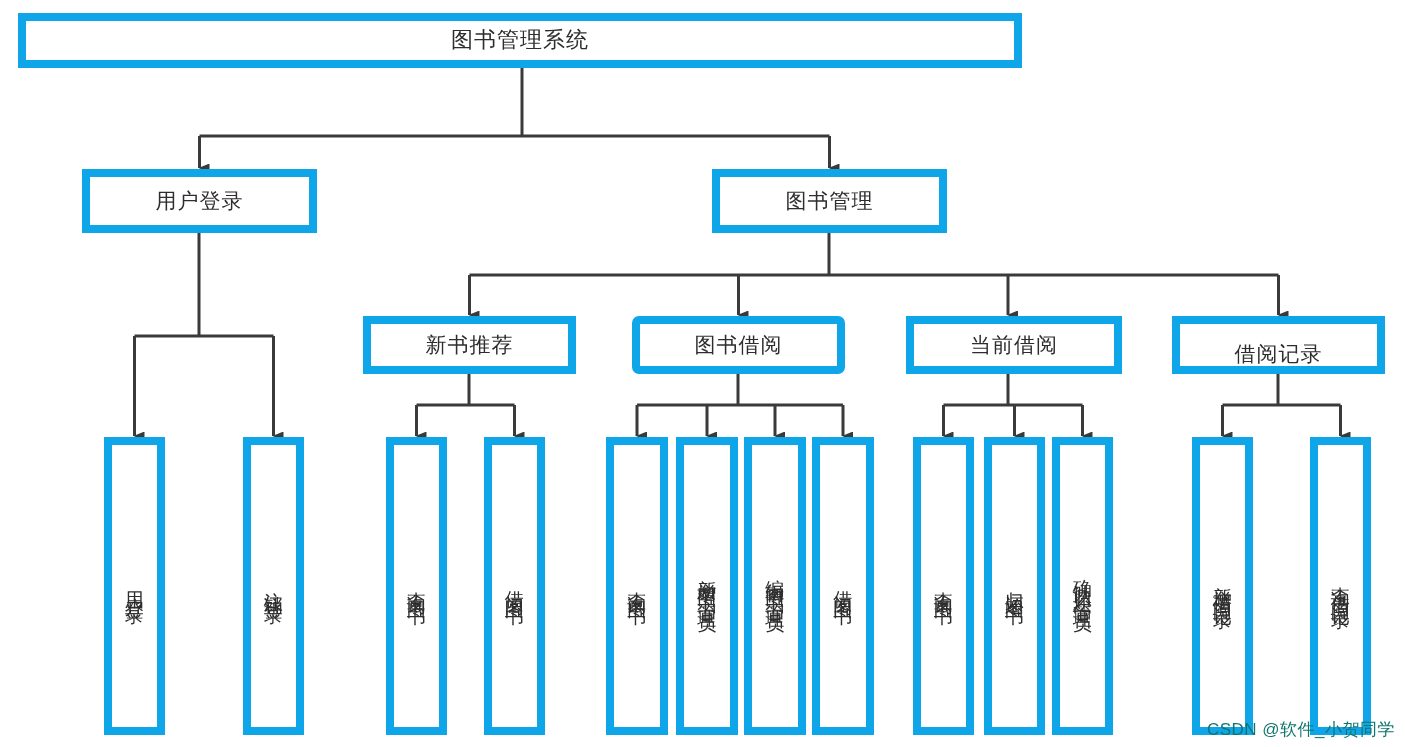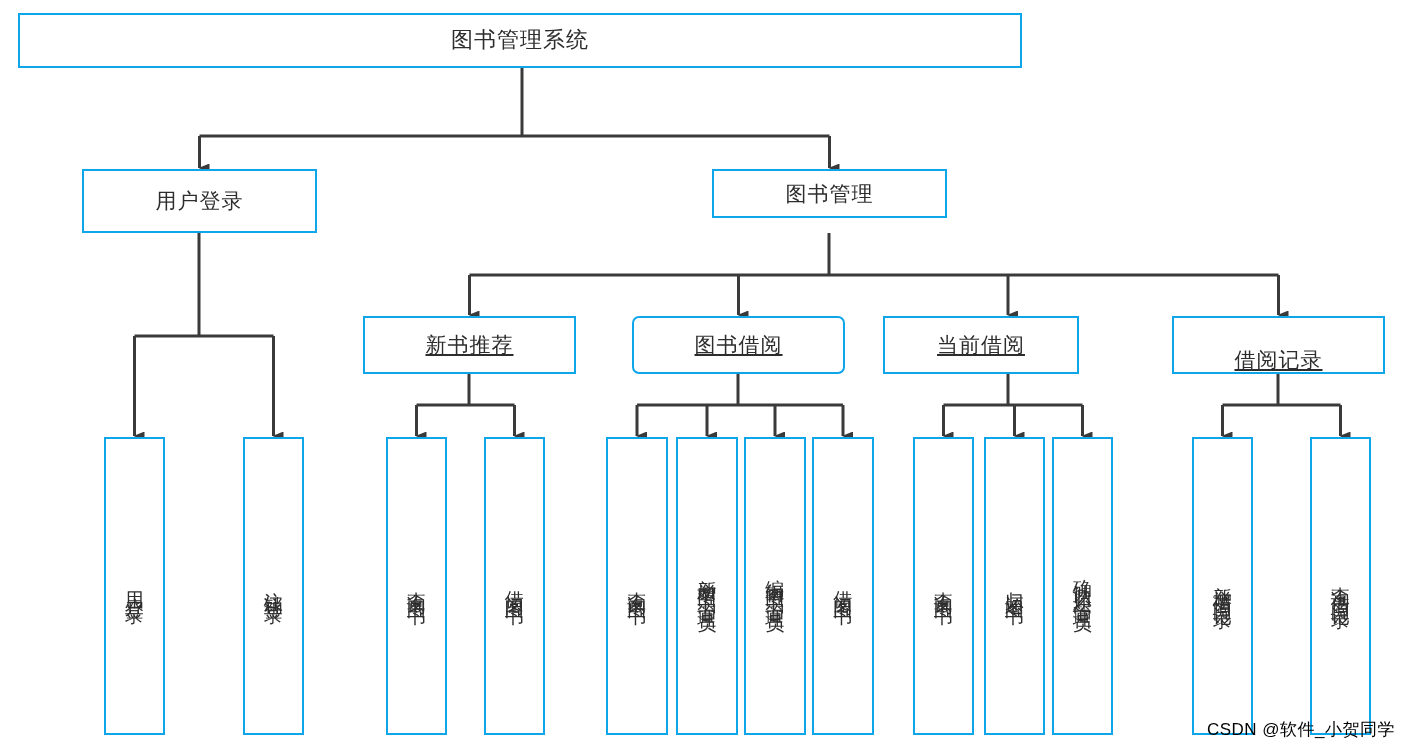--- a/index.html
+++ b/index.html
@@ -1,27 +1,27 @@
 <!DOCTYPE html>
 <html><head>
 <meta charset="utf-8">
 <style>
   html,body{margin:0;padding:0;background:#ffffff;}
   body{width:1405px;height:747px;overflow:hidden;font-family:"Liberation Sans","DejaVu Sans",sans-serif;}
   #diagram-root{position:relative;width:1405px;height:747px;background:#fff;}
   svg.connectors{position:absolute;left:0;top:0;width:1405px;height:747px;}
-  .node{position:absolute;box-sizing:border-box;background:#ffffff;border:2px solid #0ea5e9;
+  .node{position:absolute;box-sizing:border-box;background:#ffffff;border:8px solid #0ea5e9;
         display:flex;align-items:center;justify-content:center;}
   .node-label{color:#2d2d2d;font-size:21px;line-height:1.12;letter-spacing:1px;white-space:pre;text-align:center;}
   .node.vertical .node-label{writing-mode:vertical-rl;text-orientation:upright;letter-spacing:3px;}
   .node.root .node-label{font-size:22px;}
   .node.level1 .node-label{font-size:21px;}
-  .node.level2 .node-label{font-size:21px;text-decoration:underline;}
+  .node.level2 .node-label{font-size:21px;}
   .node.leaf .node-label{font-size:19px;letter-spacing:5px;}
-  .watermark{position:absolute;right:10px;bottom:6px;color:#000000;font-size:17px;
+  .watermark{position:absolute;right:10px;bottom:6px;color:#0f766e;font-size:17px;
              letter-spacing:0.5px;white-space:nowrap;user-select:none;}
 </style>
 </head>
 <body>
 
 <div id="diagram-root">
   <svg class="connectors" viewBox="0 0 1405 747" xmlns="http://www.w3.org/2000/svg">
     <defs>
       <marker id="arrowhead" markerWidth="9" markerHeight="11" refX="4.5" refY="10" orient="auto" markerUnits="userSpaceOnUse">
         <path d="M0,0 L9,0 L4.5,11 Z" fill="#3a3a3a"></path>
@@ -64,30 +64,30 @@
       </g>
   </svg>
 
   <div id="node-layer">
       <div class="node root" style="left: 18px; top: 13px; width: 1004px; height: 55px;">
         <span class="node-label">图书管理系统</span>
       </div>
       <div class="node level1" style="left: 82px; top: 169px; width: 235px; height: 64px;">
         <span class="node-label">用户登录</span>
       </div>
-      <div class="node level1" style="left: 712px; top: 169px; width: 235px; height: 49px; align-items: center;">
+      <div class="node level1" style="left: 712px; top: 169px; width: 235px; height: 64px; align-items: center;">
         <span class="node-label">图书管理</span>
       </div>
       <div class="node level2" style="left: 363px; top: 316px; width: 213px; height: 58px;">
         <span class="node-label">新书推荐</span>
       </div>
       <div class="node level2" style="left: 632px; top: 316px; width: 213px; height: 58px; border-radius: 7px;">
         <span class="node-label">图书借阅</span>
       </div>
-      <div class="node level2" style="left: 883px; top: 316px; width: 196px; height: 58px;">
+      <div class="node level2" style="left: 906px; top: 316px; width: 216px; height: 58px;">
         <span class="node-label">当前借阅</span>
       </div>
       <div class="node level2" style="left: 1172px; top: 316px; width: 213px; height: 58px; align-items: flex-end;">
         <span class="node-label">借阅记录</span>
       </div>
       <div class="node leaf vertical" style="left: 104px; top: 437px; width: 61px; height: 298px;">
         <span class="node-label">用户登录</span>
       </div>
       <div class="node leaf vertical" style="left: 243px; top: 437px; width: 61px; height: 298px;">
         <span class="node-label">注销登录</span>

